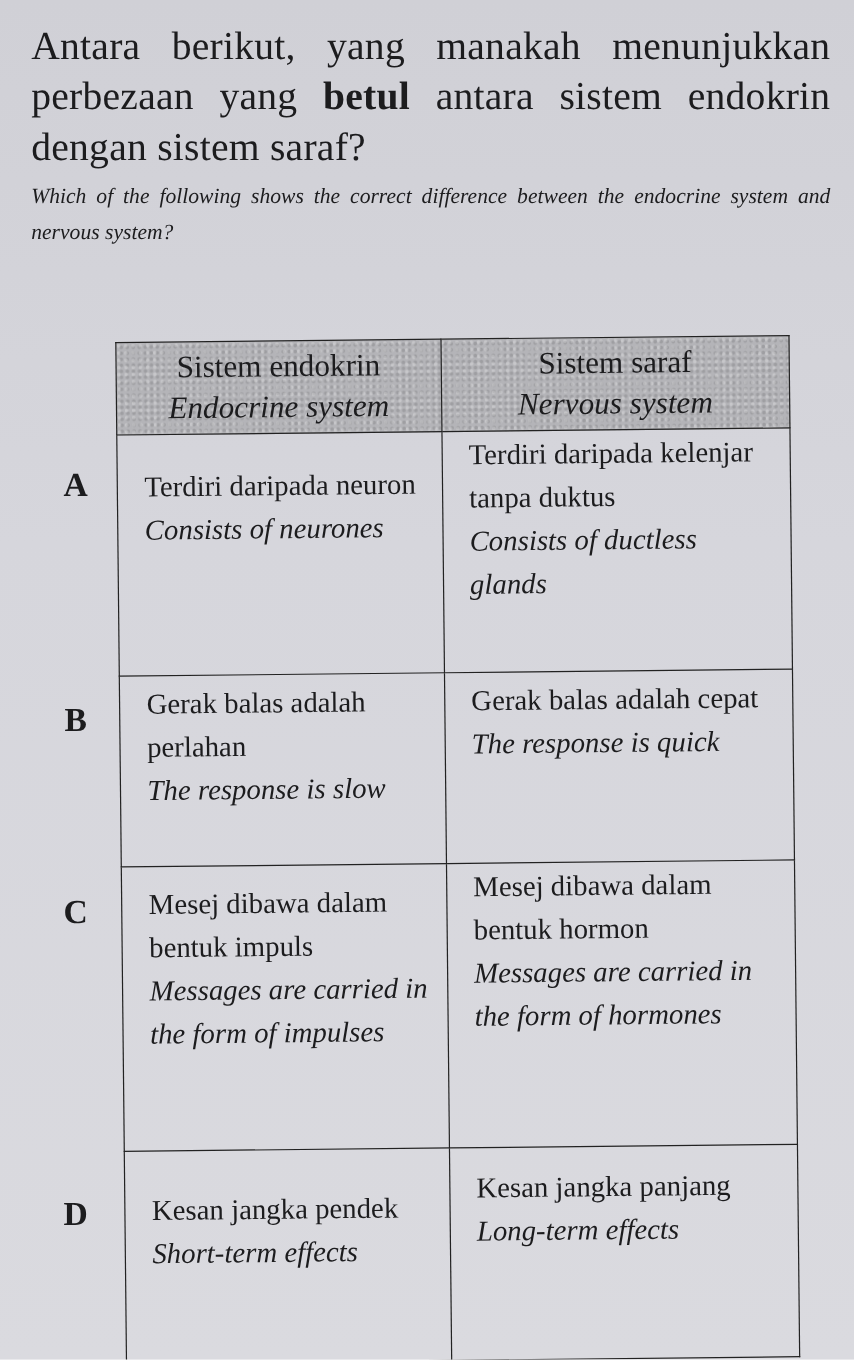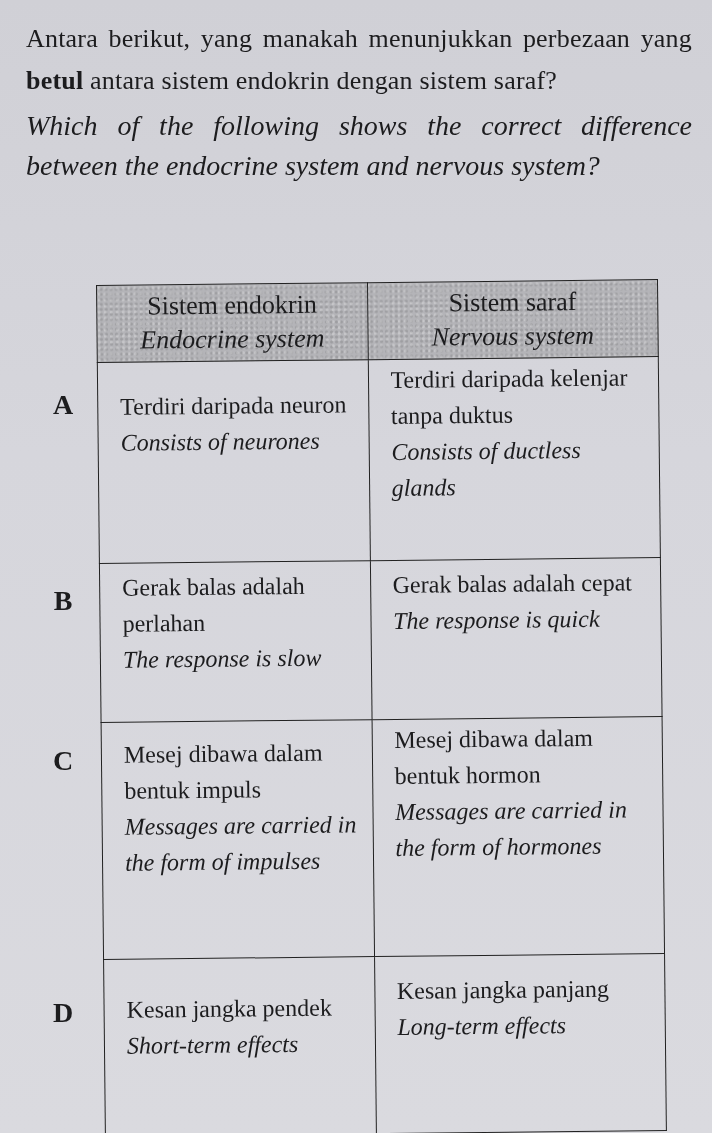--- a/index.html
+++ b/index.html
@@ -15,31 +15,31 @@
     position: relative;
     overflow: hidden;
   }
   .question {
     position: absolute;
     left: 26px;
     top: 18px;
     width: 666px;
   }
   .q-ms {
-    font-size: 26px;
+    font-size: 33px;
     line-height: 42px;
     text-align: justify;
     text-align-last: left;
     margin: 0;
     letter-spacing: 0.2px;
   }
   .q-ms b { font-weight: bold; }
   .q-en {
-    font-size: 28px;
-    line-height: 40px;
+    font-size: 18px;
+    line-height: 30px;
     font-style: italic;
     text-align: justify;
     text-align-last: left;
     margin: 0;
     margin-top: 4px;
   }
   .table-wrap {
     position: absolute;
     left: 48px;
     top: 285px;

